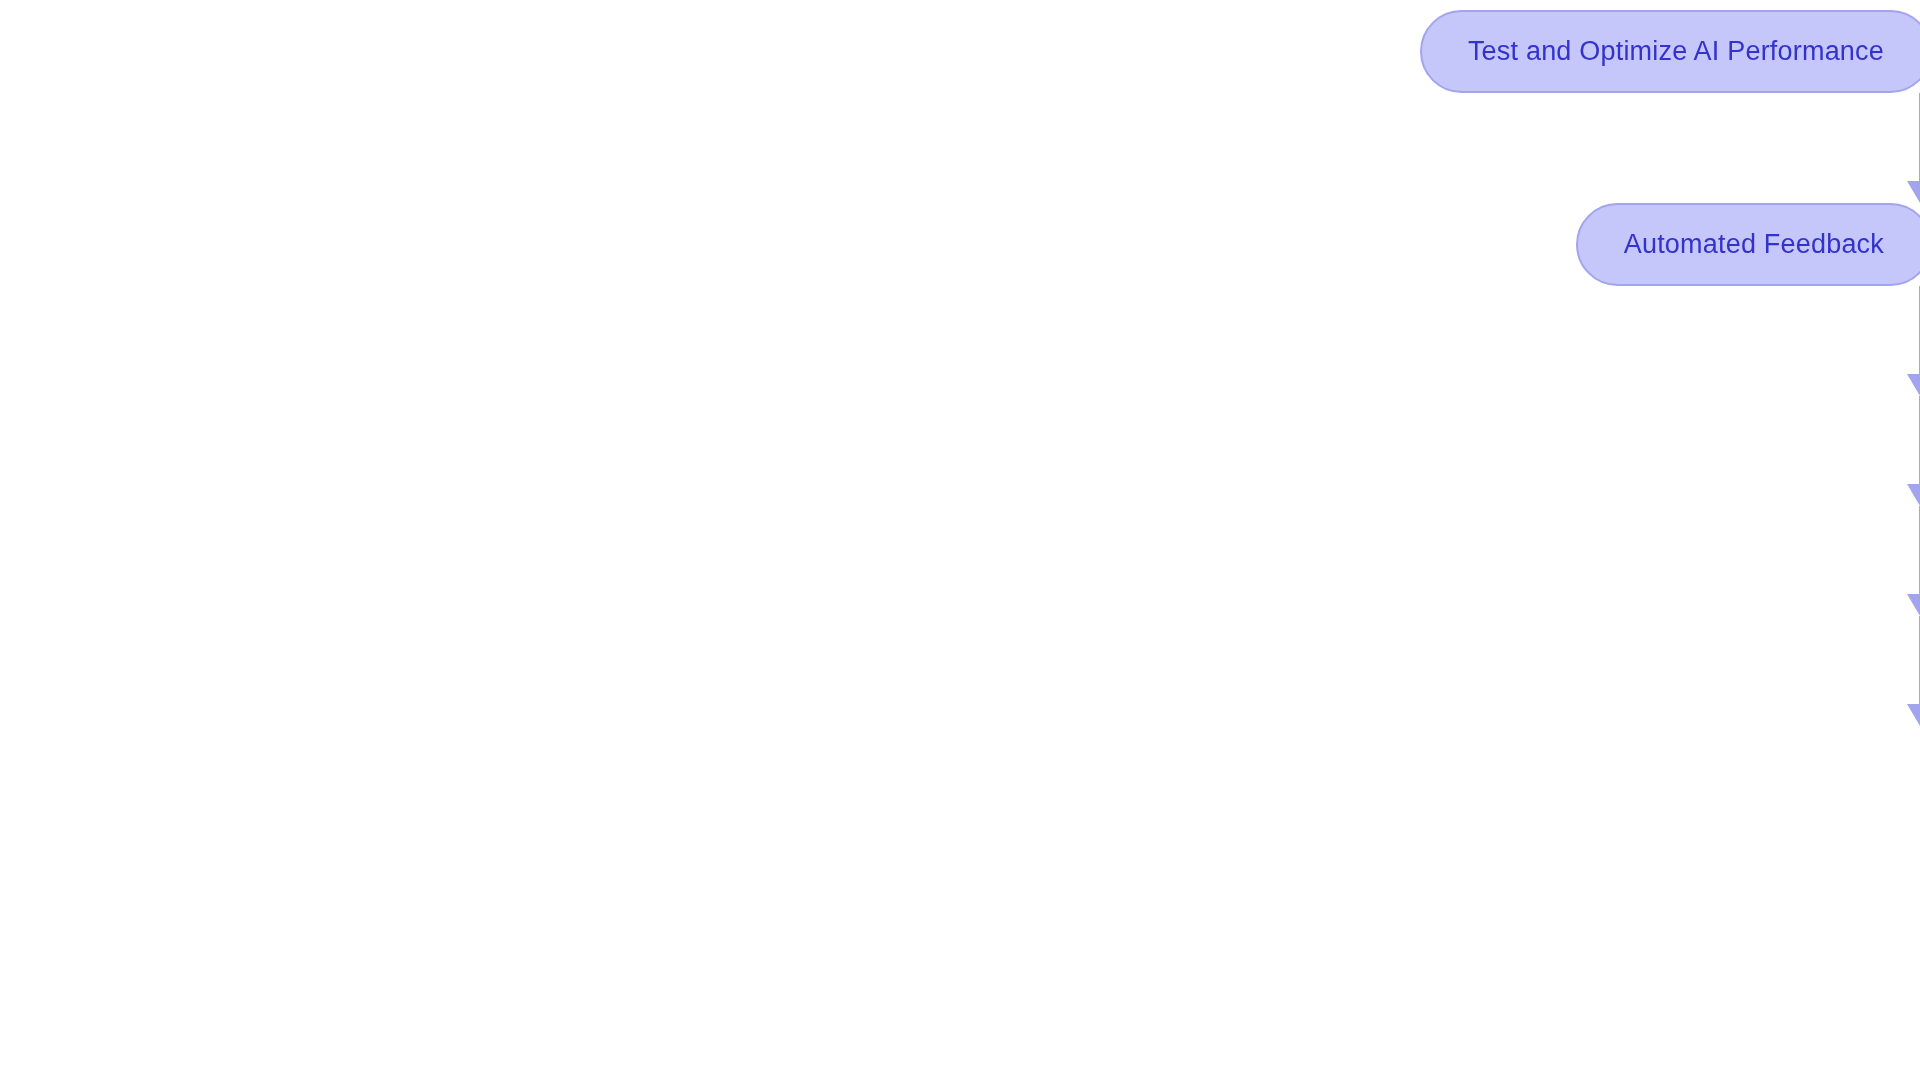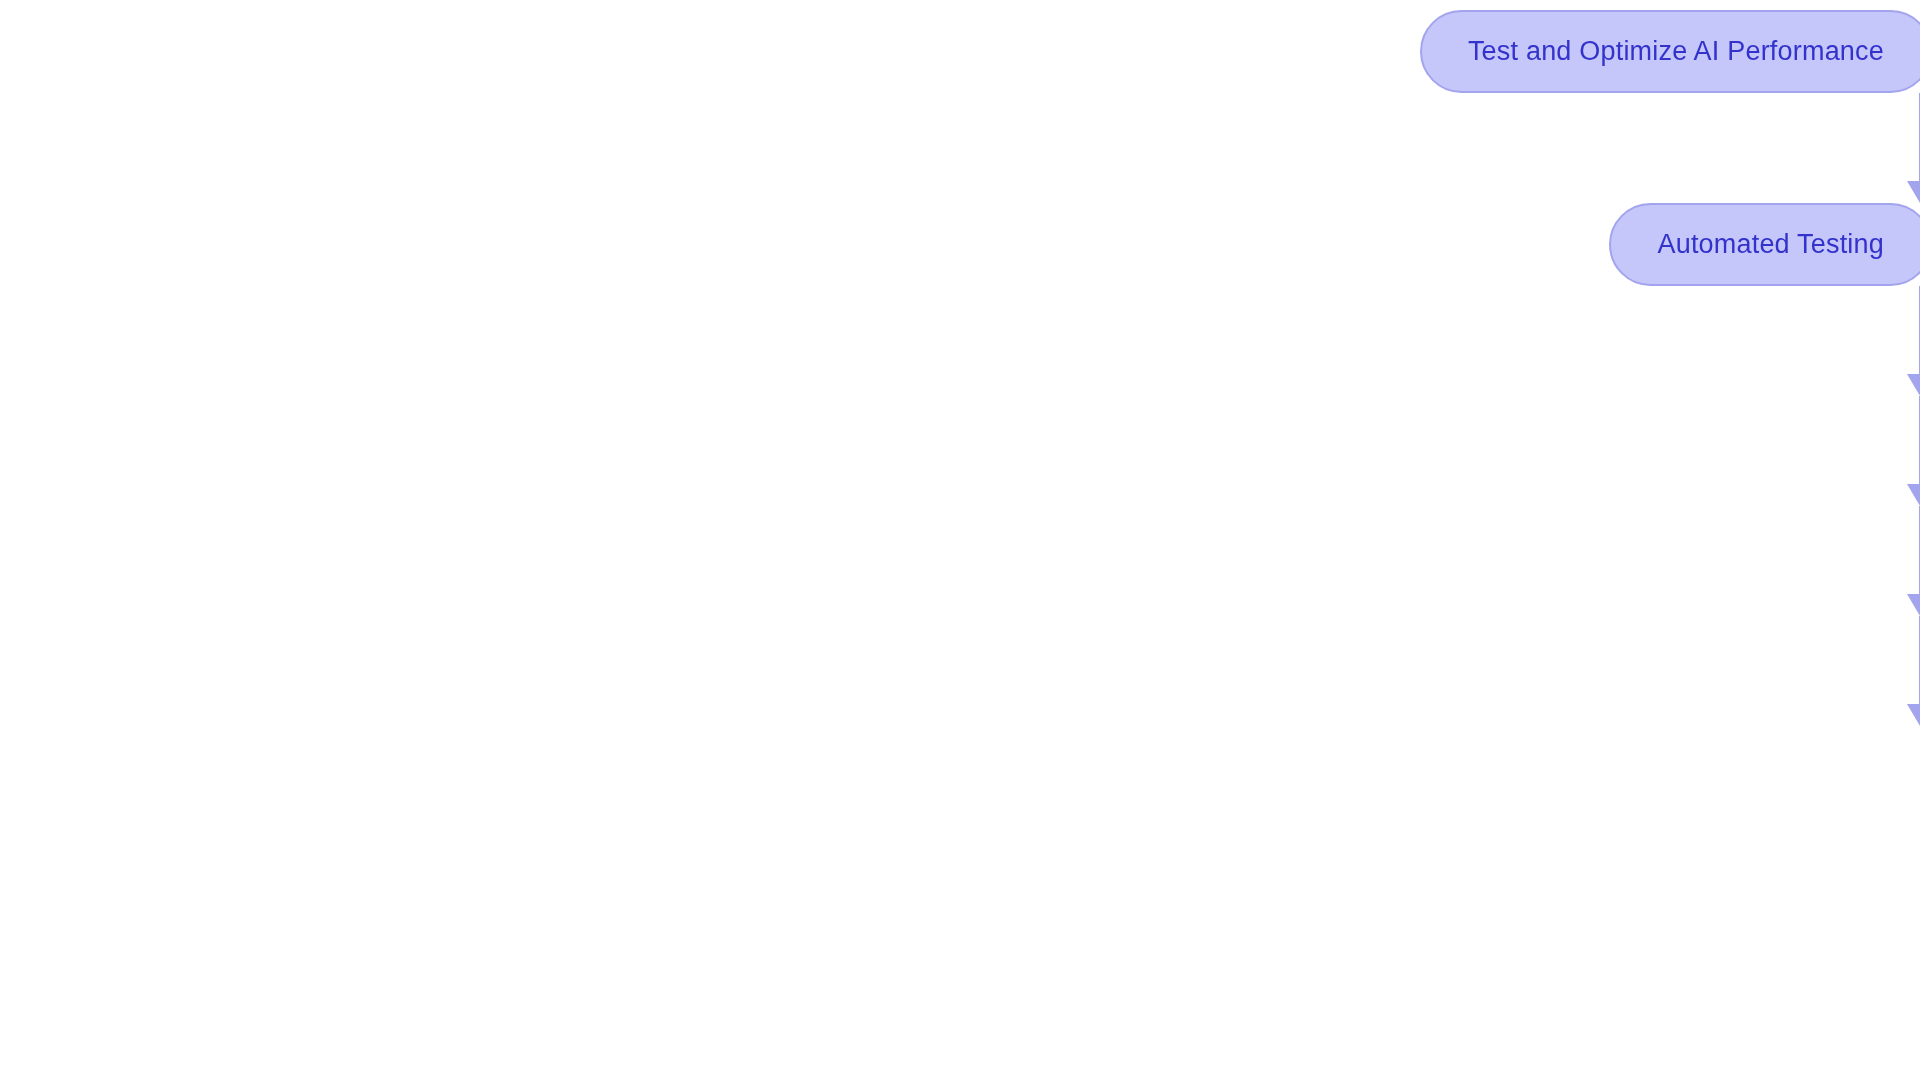--- a/index.html
+++ b/index.html
@@ -88,21 +88,21 @@
     <div class="node" style="margin-top:10px;">
       <span class="node-label">Test and Optimize AI Performance</span>
     </div>
 
     <div class="connector">
       <div class="connector-line"></div>
       <div class="connector-arrowhead"></div>
     </div>
 
     <div class="node">
-      <span class="node-label">Automated Testing</span>
+      <span class="node-label">Automated Feedback</span>
     </div>
 
     <div class="connector">
       <div class="connector-line"></div>
       <div class="connector-arrowhead"></div>
     </div>
 
 
     <div class="connector">
       <div class="connector-line"></div>

